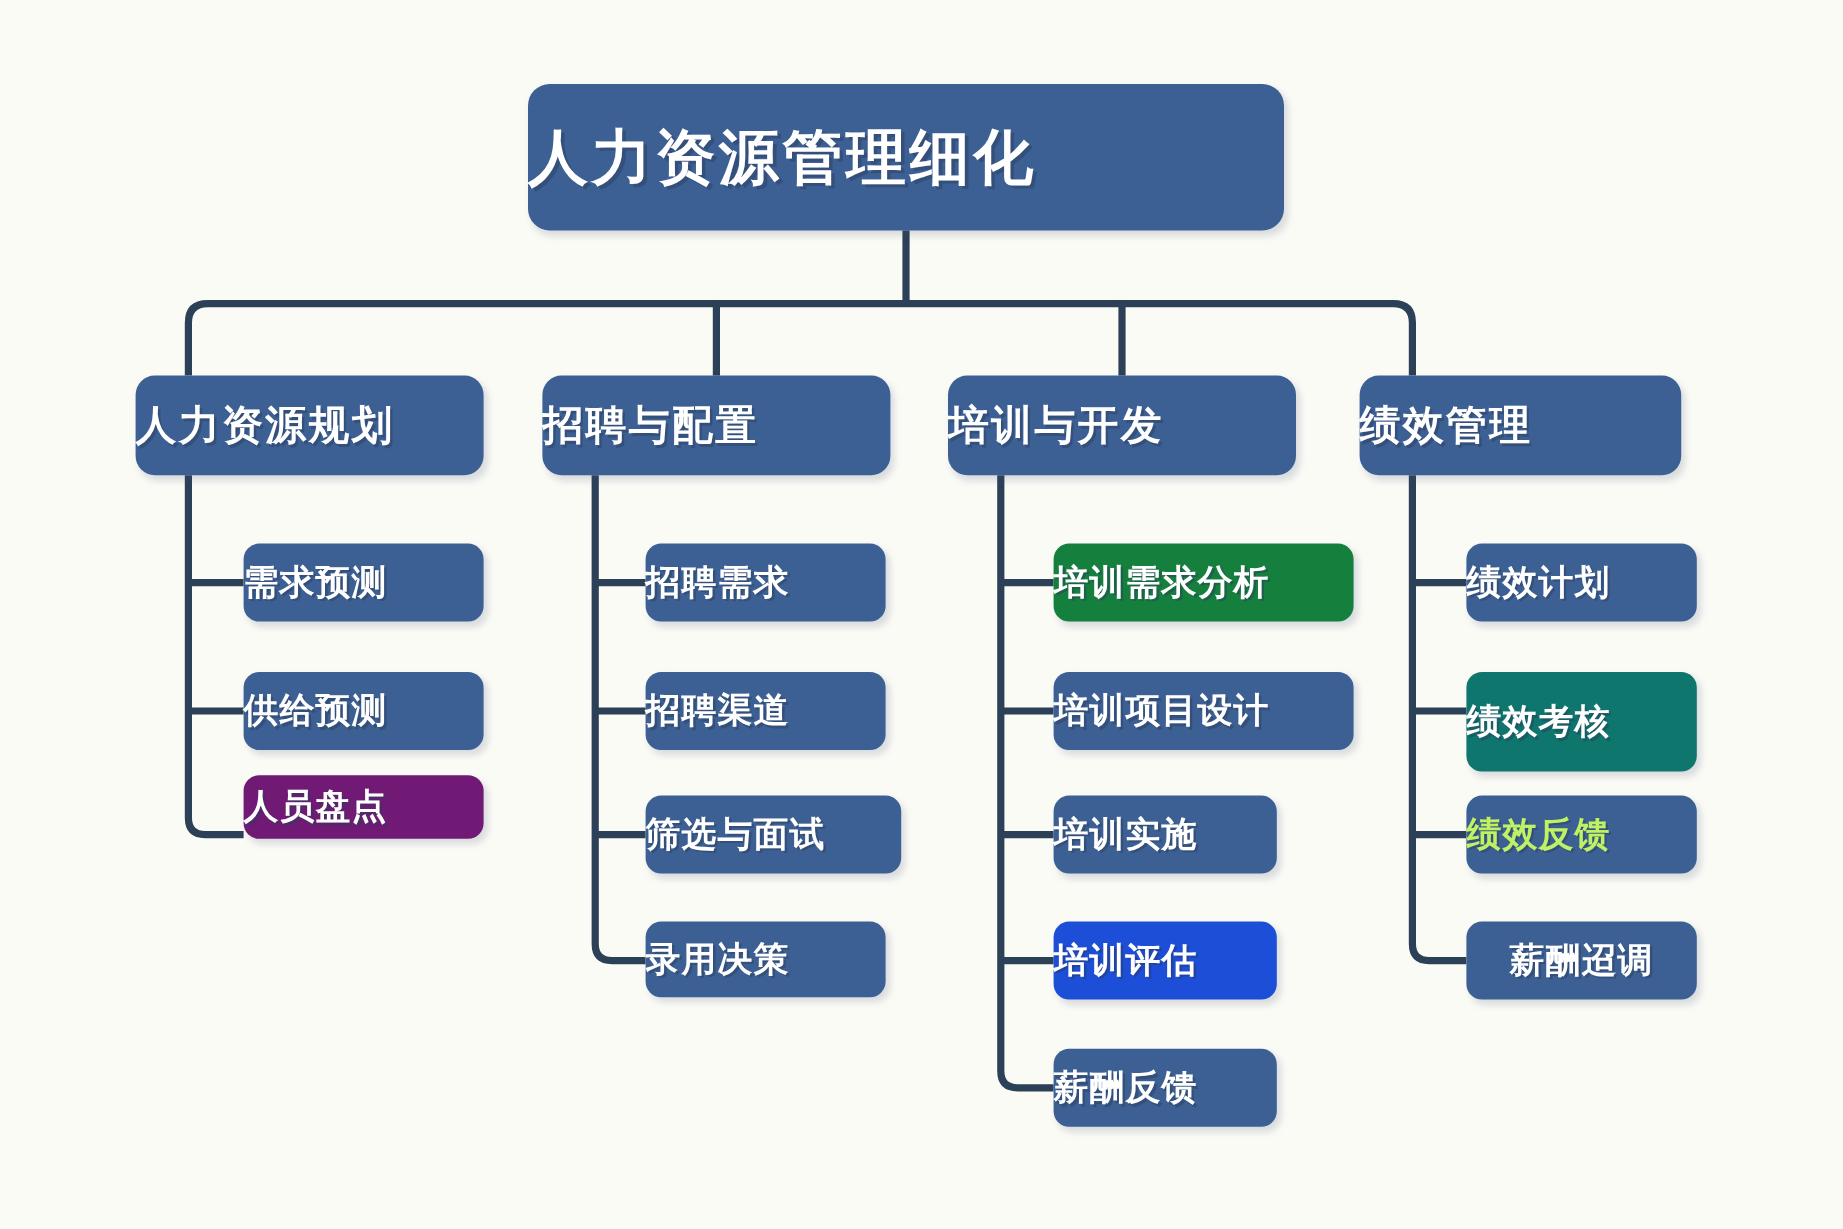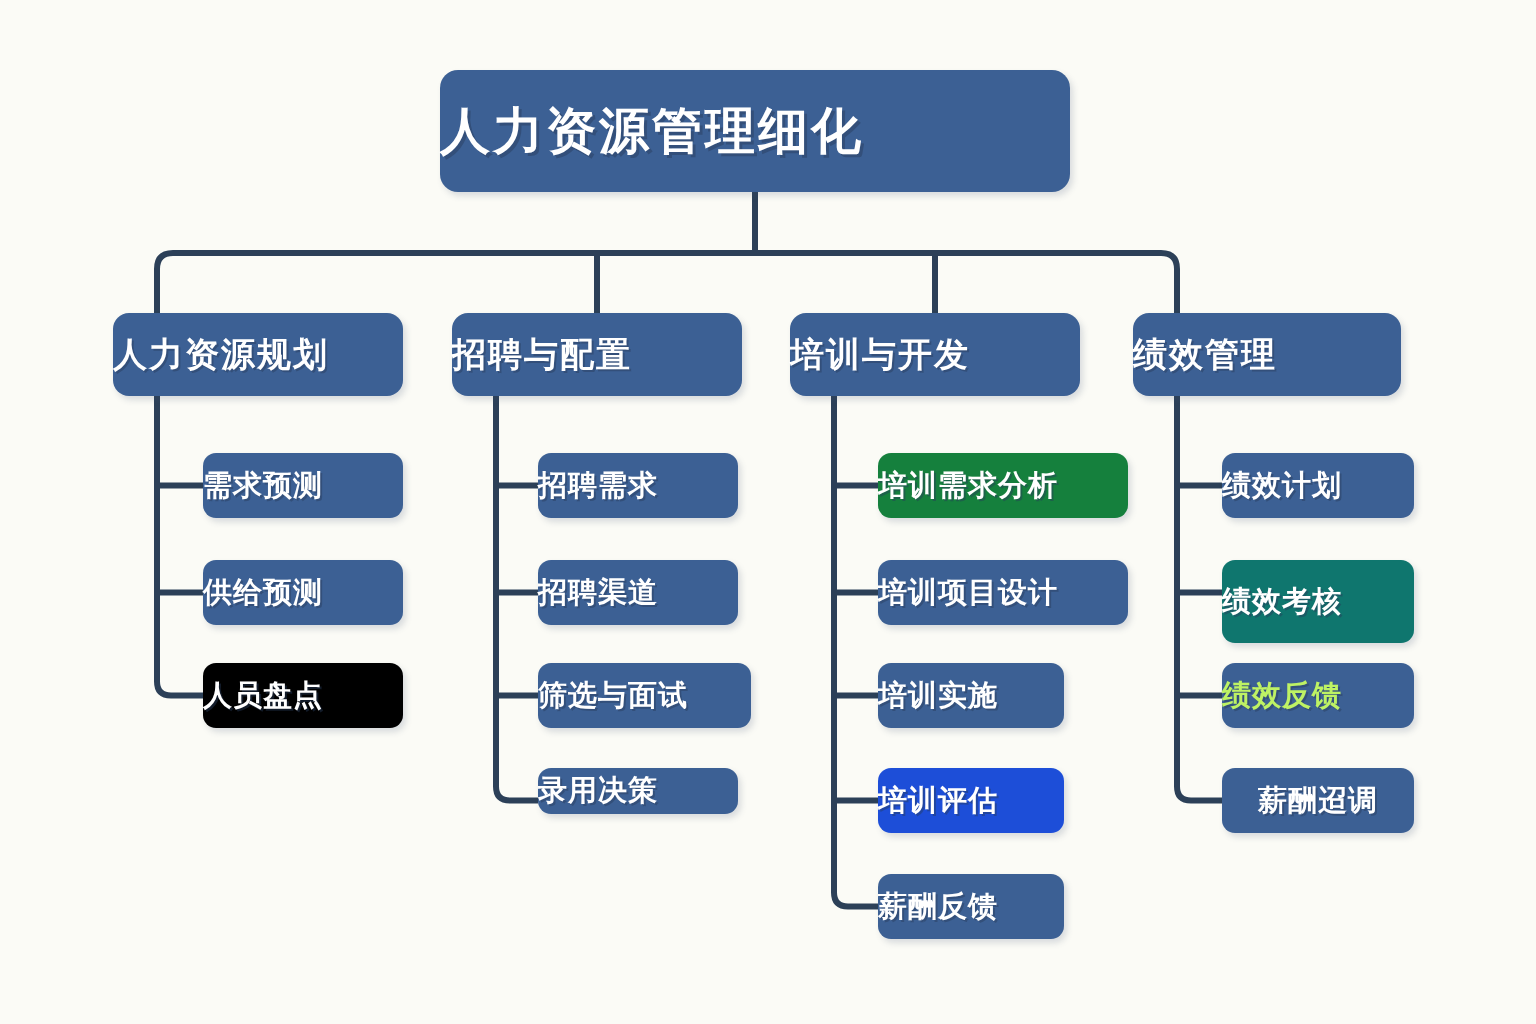--- a/index.html
+++ b/index.html
@@ -106,36 +106,36 @@
     </div>
     <div class="node branch" style="left: 113px; top: 313px; width: 290px; height: 83px; background: rgb(60, 96, 148); color: rgb(255, 255, 255);">
       <span>人力资源规划</span>
     </div>
     <div class="node leaf" style="left: 203px; top: 453px; width: 200px; height: 65px; background: rgb(60, 96, 148); color: rgb(255, 255, 255);">
       <span>需求预测</span>
     </div>
     <div class="node leaf" style="left: 203px; top: 560px; width: 200px; height: 65px; background: rgb(60, 96, 148); color: rgb(255, 255, 255);">
       <span>供给预测</span>
     </div>
-    <div class="node leaf" style="left: 203px; top: 663px; width: 200px; height: 65px; background: #000000; color: rgb(255, 255, 255);">
+    <div class="node leaf" style="left: 203px; top: 646px; width: 200px; height: 53px; background: #701a75; color: rgb(255, 255, 255);">
       <span>人员盘点</span>
     </div>
     <div class="node branch" style="left: 452px; top: 313px; width: 290px; height: 83px; background: rgb(60, 96, 148); color: rgb(255, 255, 255);">
       <span>招聘与配置</span>
     </div>
     <div class="node leaf" style="left: 538px; top: 453px; width: 200px; height: 65px; background: rgb(60, 96, 148); color: rgb(255, 255, 255);">
       <span>招聘需求</span>
     </div>
     <div class="node leaf" style="left: 538px; top: 560px; width: 200px; height: 65px; background: rgb(60, 96, 148); color: rgb(255, 255, 255);">
       <span>招聘渠道</span>
     </div>
     <div class="node leaf" style="left: 538px; top: 663px; width: 213px; height: 65px; background: rgb(60, 96, 148); color: rgb(255, 255, 255);">
       <span>筛选与面试</span>
     </div>
-    <div class="node leaf" style="left: 538px; top: 768px; width: 200px; height: 46px; background: rgb(60, 96, 148); color: rgb(255, 255, 255);">
+    <div class="node leaf" style="left: 538px; top: 768px; width: 200px; height: 63px; background: rgb(60, 96, 148); color: rgb(255, 255, 255);">
       <span>录用决策</span>
     </div>
     <div class="node branch" style="left: 790px; top: 313px; width: 290px; height: 83px; background: rgb(60, 96, 148); color: rgb(255, 255, 255);">
       <span>培训与开发</span>
     </div>
     <div class="node leaf" style="left: 878px; top: 453px; width: 250px; height: 65px; background: #15803d; color: rgb(255, 255, 255);">
       <span>培训需求分析</span>
     </div>
     <div class="node leaf" style="left: 878px; top: 560px; width: 250px; height: 65px; background: rgb(60, 96, 148); color: rgb(255, 255, 255);">
       <span>培训项目设计</span>

